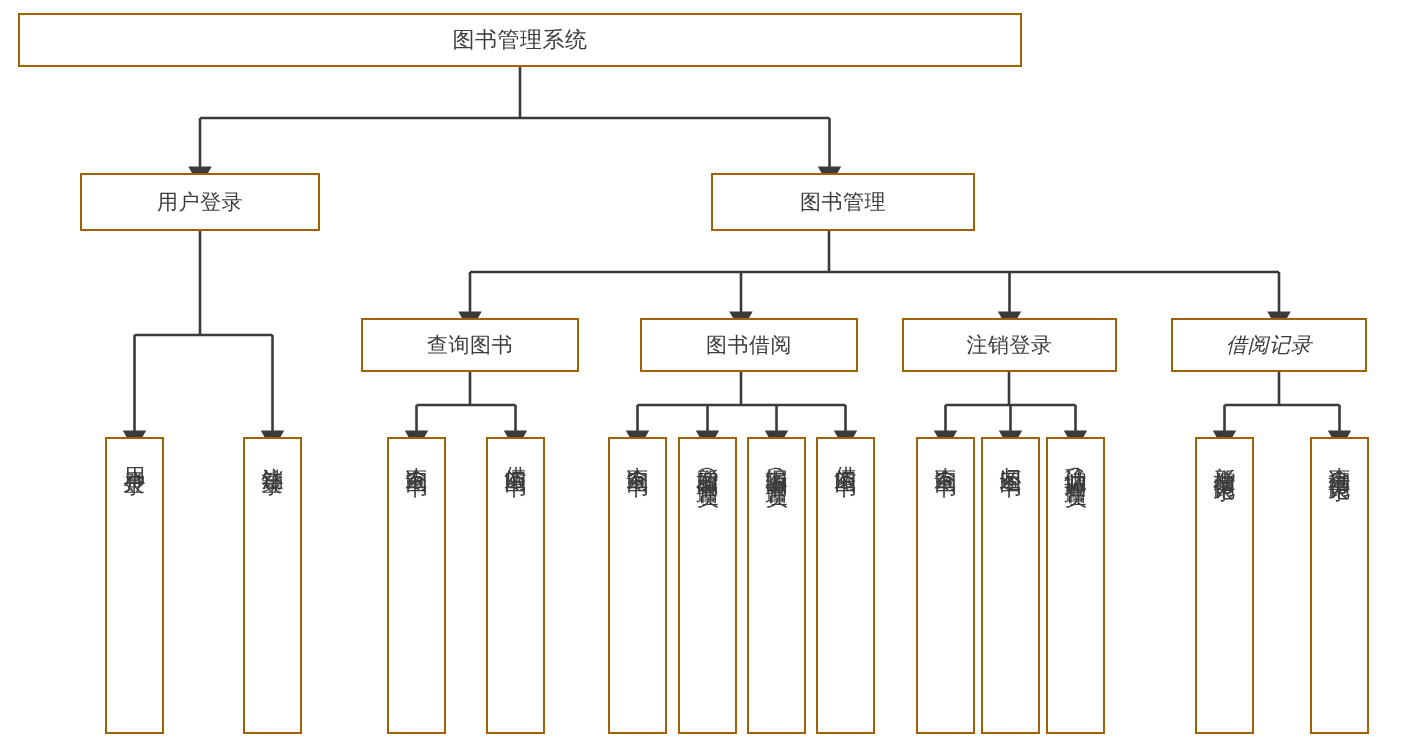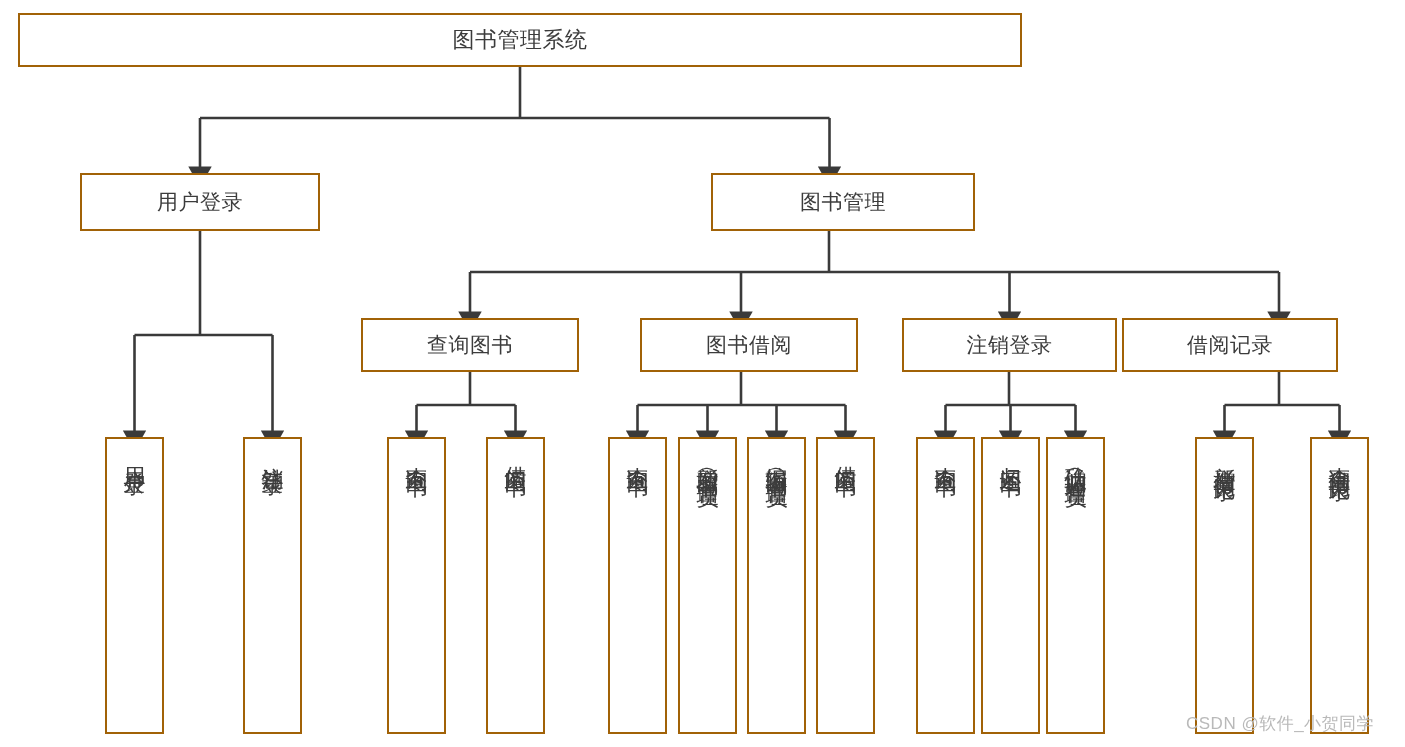--- a/index.html
+++ b/index.html
@@ -125,21 +125,21 @@
       </div>
       <div class="node horiz" style="left: 361px; top: 318px; width: 218px; height: 54px;">
         <span class="lbl">查询图书</span>
       </div>
       <div class="node horiz" style="left: 632px; top: 318px; width: 218px; height: 54px; margin-left: 8px;">
         <span class="lbl">图书借阅</span>
       </div>
       <div class="node horiz" style="left: 902px; top: 318px; width: 215px; height: 54px;">
         <span class="lbl">注销登录</span>
       </div>
-      <div class="node horiz" style="left: 1122px; top: 318px; width: 216px; height: 54px;">
+      <div class="node horiz" style="left: 1171px; top: 318px; width: 196px; height: 54px; font-style: italic;">
         <span class="lbl">借阅记录</span>
       </div>
       <div class="node vert" style="left: 105px; top: 437px; width: 59px; height: 297px;">
         <span class="lbl">用户登录</span>
       </div>
       <div class="node vert" style="left: 243px; top: 437px; width: 59px; height: 297px;">
         <span class="lbl">注销登录</span>
       </div>
       <div class="node vert" style="left: 387px; top: 437px; width: 59px; height: 297px;">
         <span class="lbl">查询图书</span>
@@ -168,14 +168,13 @@
       <div class="node vert" style="left: 1046px; top: 437px; width: 59px; height: 297px;">
         <span class="lbl">确认归还（管理员）</span>
       </div>
       <div class="node vert" style="left: 1195px; top: 437px; width: 59px; height: 297px;">
         <span class="lbl">新增借阅记录</span>
       </div>
       <div class="node vert" style="left: 1310px; top: 437px; width: 59px; height: 297px;">
         <span class="lbl">查询借阅记录</span>
       </div>
     </div>
-  <div class="watermark">CSDN @软件_小贺同学</div>
 </div>
 
 </body></html>

